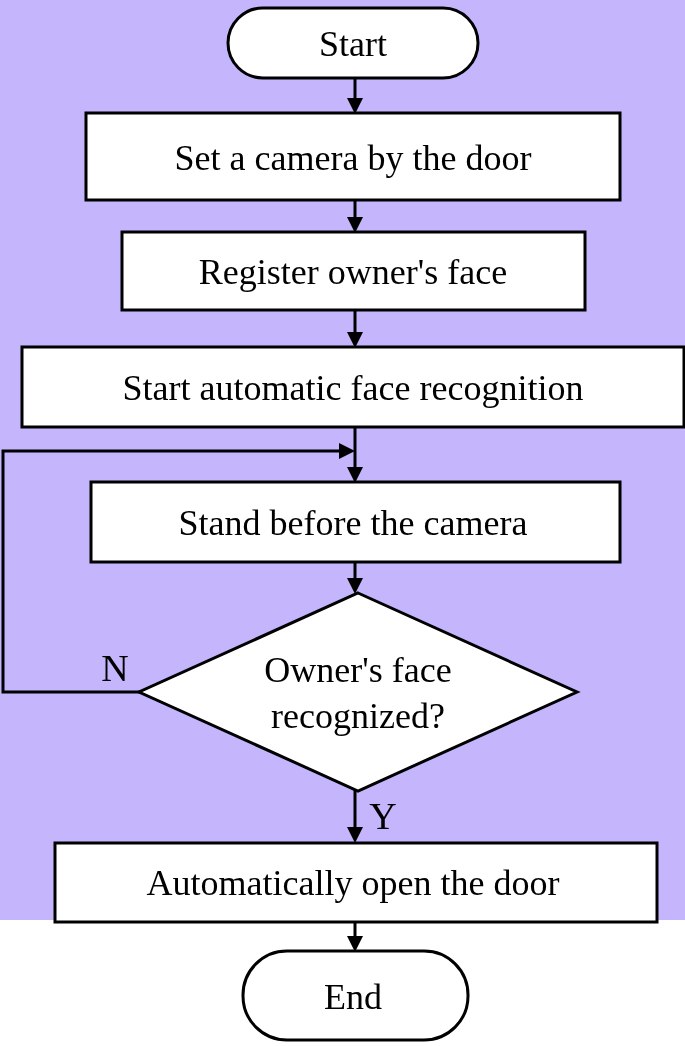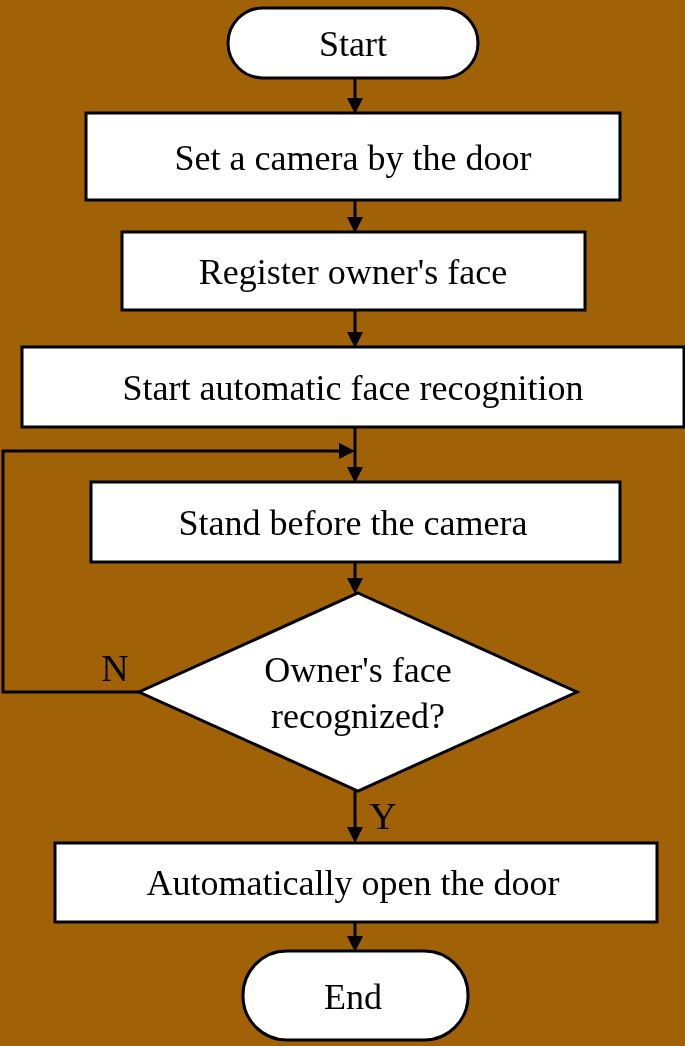--- a/index.html
+++ b/index.html
@@ -9,22 +9,22 @@
   }
   body {
     width: 685px;
     height: 1046px;
     overflow: hidden;
     font-family: "Liberation Serif", "DejaVu Serif", serif;
   }
   #flowchart-root {
     position: relative;
     width: 685px;
-    height: 1046px;
-    background: #a16207;
+    height: 920px;
+    background: #c4b5fd;
   }
   svg#flow-svg {
     display: block;
     width: 685px;
     height: 1046px;
   }
   .node-shape {
     fill: #ffffff;
     stroke: #000000;
     stroke-width: 3;

